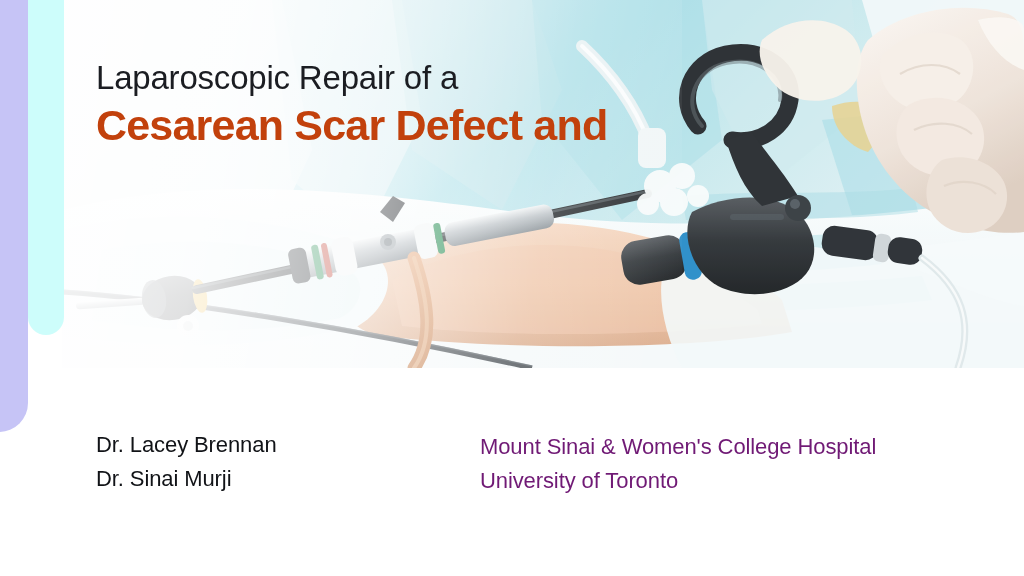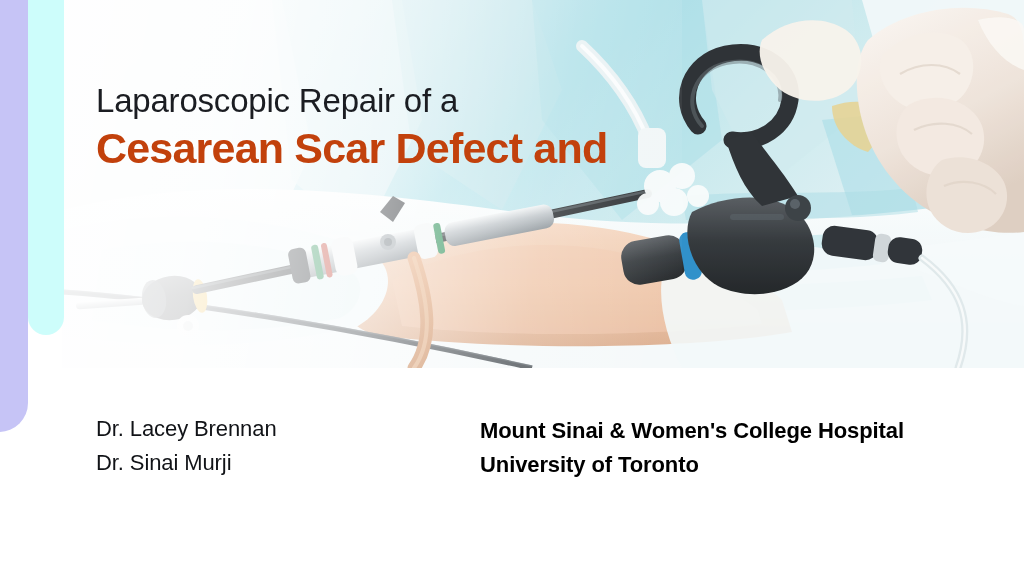--- a/index.html
+++ b/index.html
@@ -94,37 +94,36 @@
     z-index: 6;
     color: #111317;
   }
   .title-line-1 {
     font-size: 33px;
     font-weight: 300;
     letter-spacing: -0.2px;
     line-height: 1.33;
     color: #1b1d22;
     white-space: nowrap;
-    margin-top: 23px;
   }
   .title-line-2,
   .title-line-3 {
     font-size: 43px;
     font-weight: 700;
     letter-spacing: -0.8px;
     line-height: 1.18;
     color: #c2410c;
     white-space: nowrap;
   }
 
   
   .credits {
     position: absolute;
     left: 96px;
-    top: 412px;
+    top: 428px;
     right: 40px;
     z-index: 6;
     display: flex;
     align-items: flex-start;
   }
   .authors {
     width: 384px;
     flex: 0 0 384px;
   }
   .author-line {
@@ -134,22 +133,22 @@
     line-height: 1.55;
     letter-spacing: -0.1px;
     white-space: nowrap;
   }
   .affiliations {
     flex: 1 1 auto;
     padding-top: 2px;
   }
   .affiliation-line {
     font-size: 22px;
-    font-weight: 700;
-    color: #000000;
+    font-weight: 400;
+    color: #701a75;
     line-height: 1.55;
     letter-spacing: -0.1px;
     white-space: nowrap;
   }
 </style>
 </head>
 <body>
 
 <div class="slide">
 

